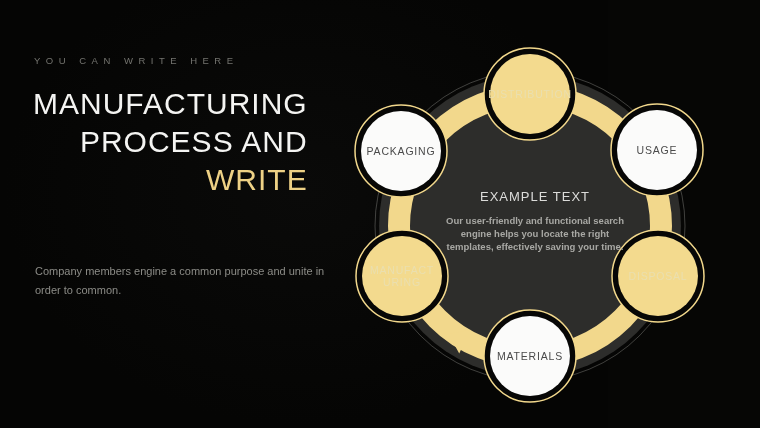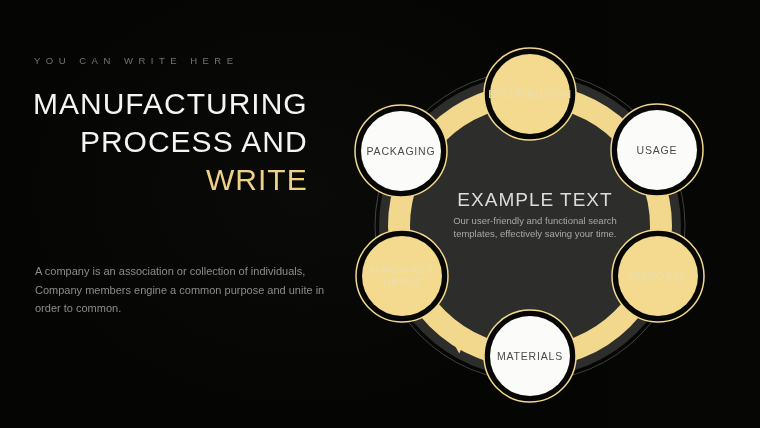--- a/index.html
+++ b/index.html
@@ -53,35 +53,35 @@
     top: 26px;
     width: 420px;
     height: 400px;
   }
   .center-title {
     position: absolute;
     left: 425px;
     top: 189px;
     width: 220px;
     text-align: center;
-    font-size: 19px;
+    font-size: 13px;
     letter-spacing: 1px;
     font-weight: 300;
     color: #dcdcda;
   }
   .center-sub {
     position: absolute;
     left: 430px;
     top: 214px;
     width: 210px;
     text-align: center;
     font-size: 9.5px;
     line-height: 13px;
     color: #a8a8a4;
-    font-weight: 400;
+    font-weight: 700;
   }
   .node-label {
     font-size: 10.5px;
     letter-spacing: 0.8px;
     font-weight: 400;
     text-anchor: middle;
   }
   .node-label-dark { fill: #4a4a4a; }
   .node-label-light { fill: #eadfaf; }
 </style>
@@ -92,21 +92,20 @@
 
   <div class="kicker">YOU CAN WRITE HERE</div>
 
   <div class="title">
     <div class="title-line-white">MANUFACTURING</div>
     <div class="title-line-white">PROCESS AND</div>
     <div class="title-line-gold">WRITE</div>
   </div>
 
   <div class="body-text">
-    <div>A company is an association or collection of individuals,</div>
     <div>Company members engine a common purpose and unite in</div>
     <div>order to common.</div>
   </div>
 
   <div class="diagram-wrap">
     <svg viewBox="0 0 420 400" width="420" height="400">
 
       <circle cx="200" cy="200" r="155" fill="none" stroke="rgba(215,215,210,0.28)" stroke-width="1"></circle>
 
       <circle cx="200" cy="200" r="151" fill="#2d2d2b"></circle>
@@ -153,16 +152,17 @@
         <circle cx="71" cy="125" r="40" fill="#fbfbfa"></circle>
         <text class="node-label node-label-dark" x="71" y="129">PACKAGING</text>
       </g>
 
     </svg>
   </div>
 
   <div class="center-title">EXAMPLE TEXT</div>
   <div class="center-sub">
     <div>Our user-friendly and functional search</div>
+    <div>engine helps you locate the right</div>
     <div>templates, effectively saving your time.</div>
   </div>
 
 </div>
 
 </body></html>

